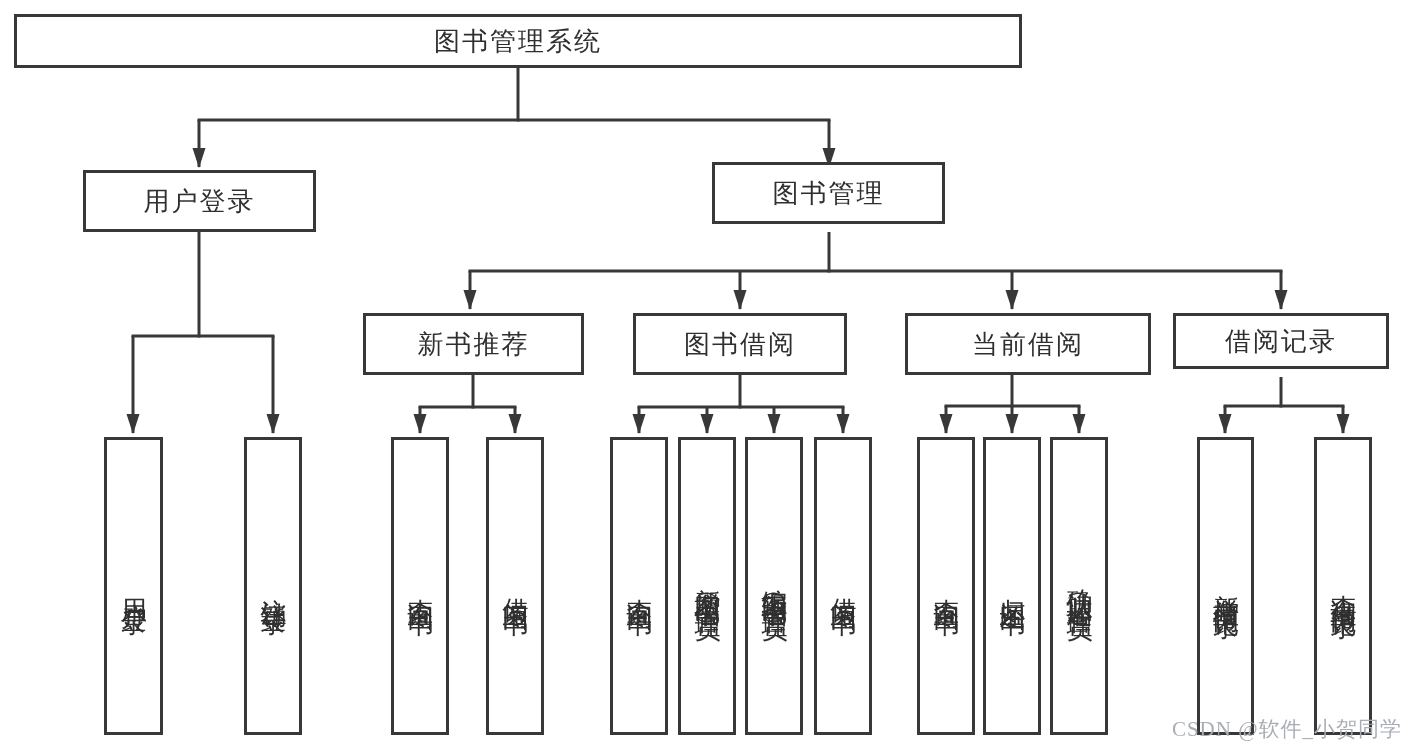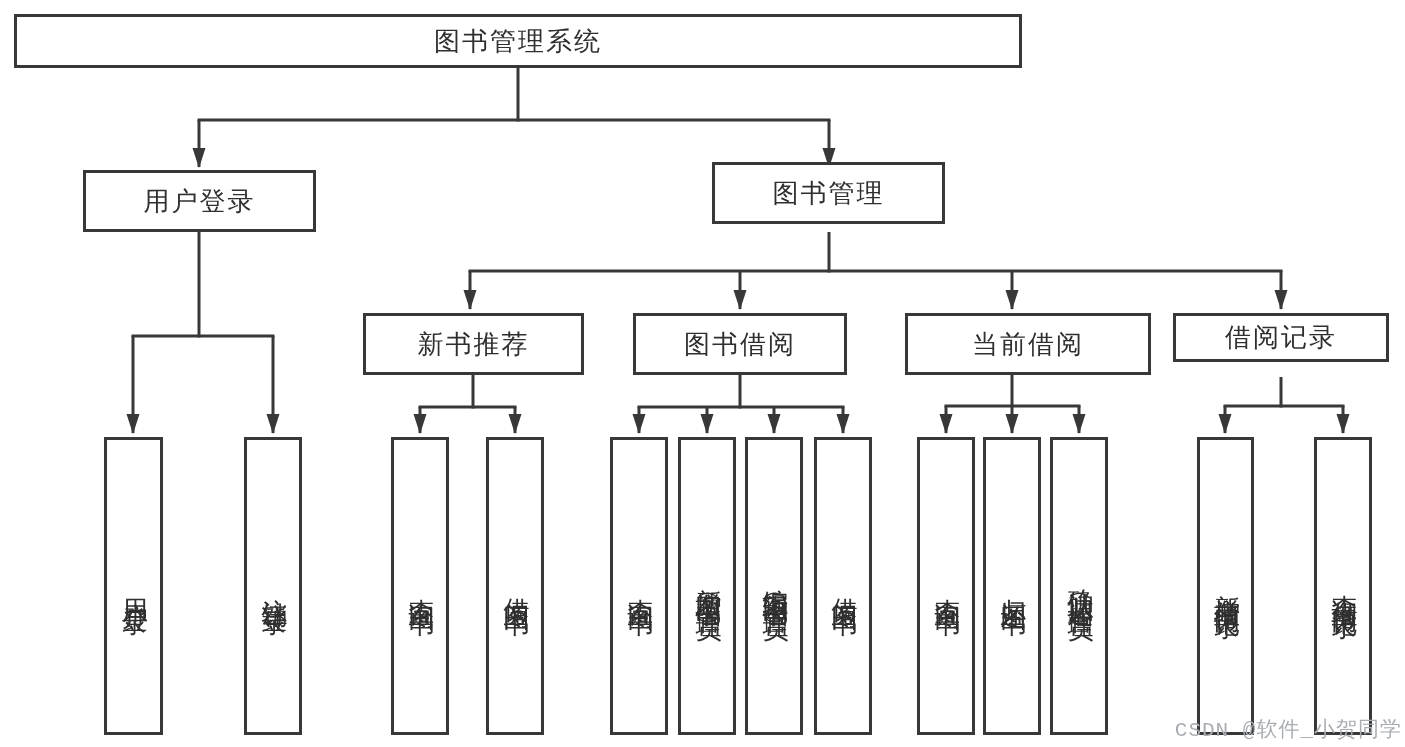--- a/index.html
+++ b/index.html
@@ -7,21 +7,21 @@
     --text:#2f2f2f;
     --background:#ffffff;
     --watermark:#a9adb3;
   }
   html,body{margin:0;padding:0;background:#fff;}
   .canvas{
     position:relative;
     width:1405px;height:747px;
     background:var(--background);
     overflow:hidden;
-    font-family:Liberation Mono, monospace;
+    font-family:Liberation Serif, serif;
     color:var(--text);
   }
   .connectors{position:absolute;left:0;top:0;z-index:1;}
   .connectors line{stroke:var(--line);stroke-width:3;fill:none;}
   .node{
     position:absolute;box-sizing:border-box;
     border:3px solid var(--line);
     background:#ffffff;
     display:flex;align-items:center;justify-content:center;
     z-index:2;
@@ -108,21 +108,21 @@
   </svg>
 
   <div class="node hnode" style="left:14px;top:14px;width:1008px;height:54px">图书管理系统</div>
 
   <div class="node hnode" style="left:83px;top:170px;width:233px;height:62px">用户登录</div>
   <div class="node hnode" style="left:712px;top:162px;width:233px;height:62px">图书管理</div>
 
   <div class="node hnode" style="left:363px;top:313px;width:221px;height:62px">新书推荐</div>
   <div class="node hnode" style="left:633px;top:313px;width:214px;height:62px">图书借阅</div>
   <div class="node hnode" style="left:905px;top:313px;width:246px;height:62px">当前借阅</div>
-  <div class="node hnode" style="left:1173px;top:313px;width:216px;height:49px">借阅记录</div>
+  <div class="node hnode" style="left:1173px;top:313px;width:216px;height:56px">借阅记录</div>
 
   <div class="node vnode" style="left:104px;top:437px;width:59px;height:298px">用户登录</div>
   <div class="node vnode" style="left:244px;top:437px;width:58px;height:298px">注销登录</div>
 
   <div class="node vnode" style="left:391px;top:437px;width:58px;height:298px">查询图书</div>
   <div class="node vnode" style="left:486px;top:437px;width:58px;height:298px">借阅图书</div>
 
   <div class="node vnode" style="left:610px;top:437px;width:58px;height:298px">查询图书</div>
   <div class="node vnode" style="left:678px;top:437px;width:58px;height:298px">新增图书（管理员）</div>
   <div class="node vnode" style="left:745px;top:437px;width:58px;height:298px">编辑图书（管理员）</div>

